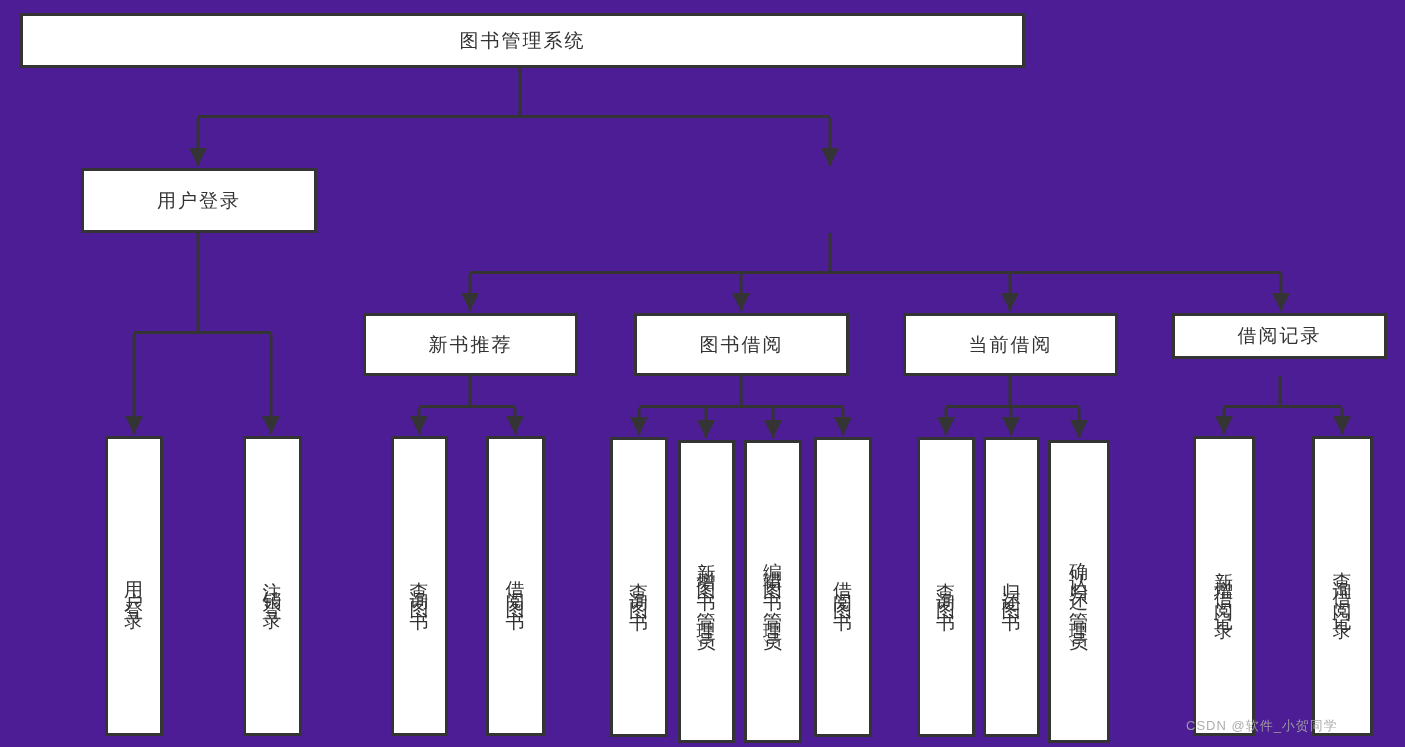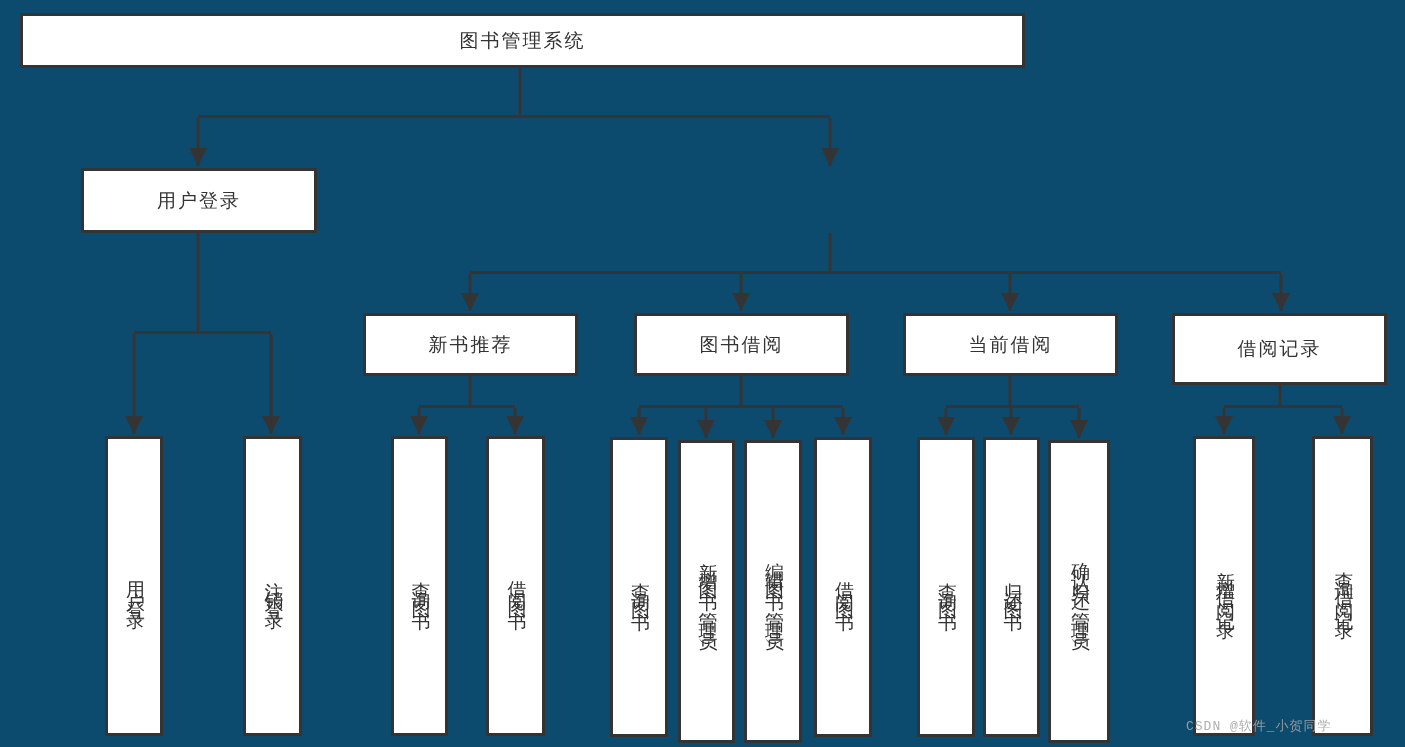--- a/index.html
+++ b/index.html
@@ -4,23 +4,23 @@
 <style>
   html, body {
     margin: 0;
     padding: 0;
     background: #ffffff;
   }
   #canvas {
     position: relative;
     width: 1405px;
     height: 747px;
-    background: #0c4a6e;
+    background: #4c1d95;
     overflow: hidden;
-    font-family: Liberation Mono, monospace;
+    font-family: Liberation Sans, sans-serif;
   }
   #connectors {
     position: absolute;
     left: 0; top: 0;
     width: 1405px;
     height: 747px;
     pointer-events: none;
     z-index: 1;
   }
   .node {
@@ -125,21 +125,21 @@
 
   <div class="node" style="left:363px; top:313px; width:215px; height:63px;">
     <span class="hlabel">新书推荐</span>
   </div>
   <div class="node" style="left:903px; top:313px; width:215px; height:63px;">
     <span class="hlabel">当前借阅</span>
   </div>
   <div class="node" style="left:634px; top:313px; width:215px; height:63px;">
     <span class="hlabel">图书借阅</span>
   </div>
-  <div class="node" style="left:1172px; top:313px; width:215px; height:72px;">
+  <div class="node" style="left:1172px; top:313px; width:215px; height:46px;">
     <span class="hlabel">借阅记录</span>
   </div>
 
   <div class="node" style="left:105px; top:436px; width:58px; height:300px;">
     <span class="vlabel">用户登录</span>
   </div>
   <div class="node" style="left:243px; top:436px; width:59px; height:300px;">
     <span class="vlabel">注销登录</span>
   </div>
 

